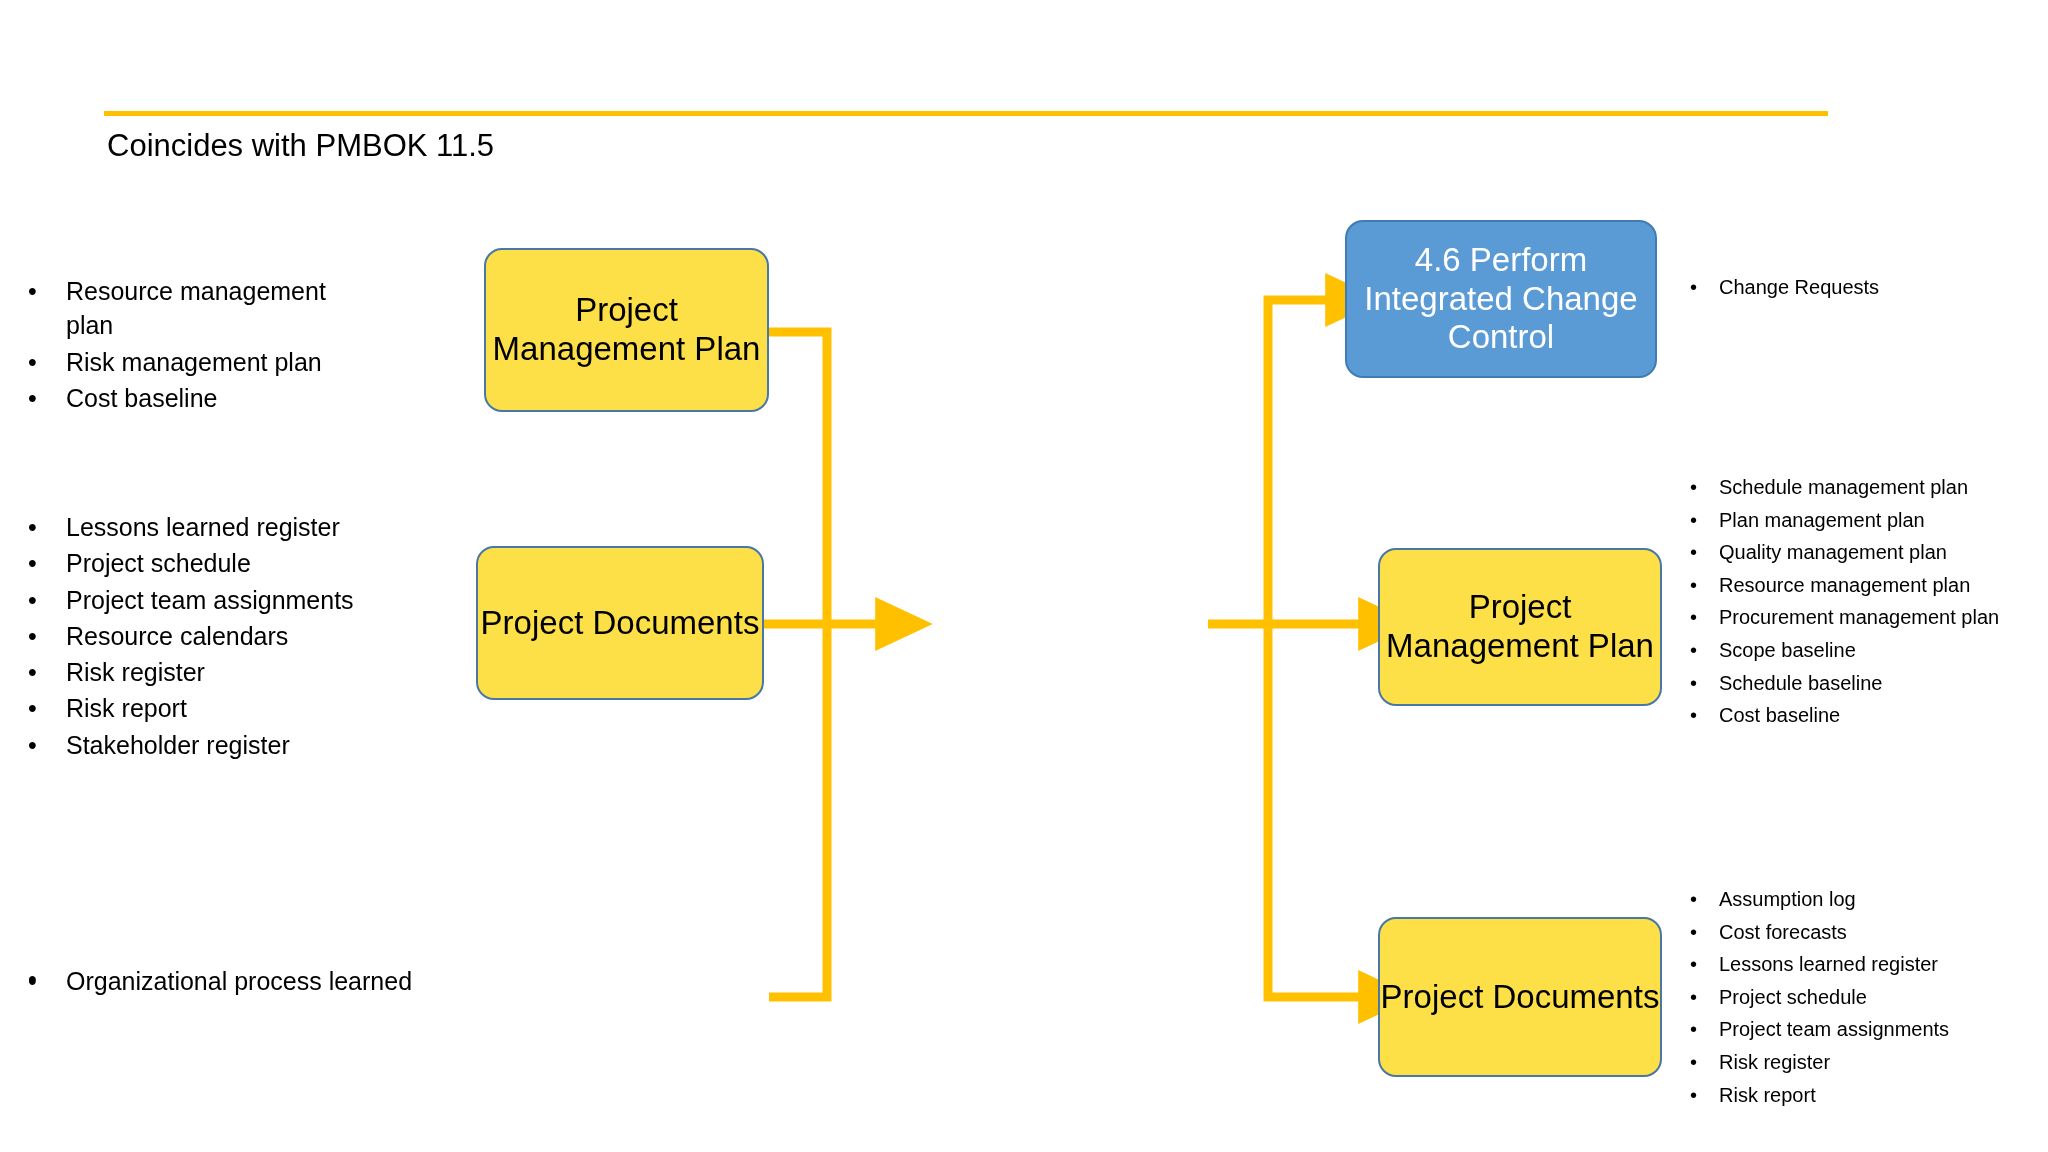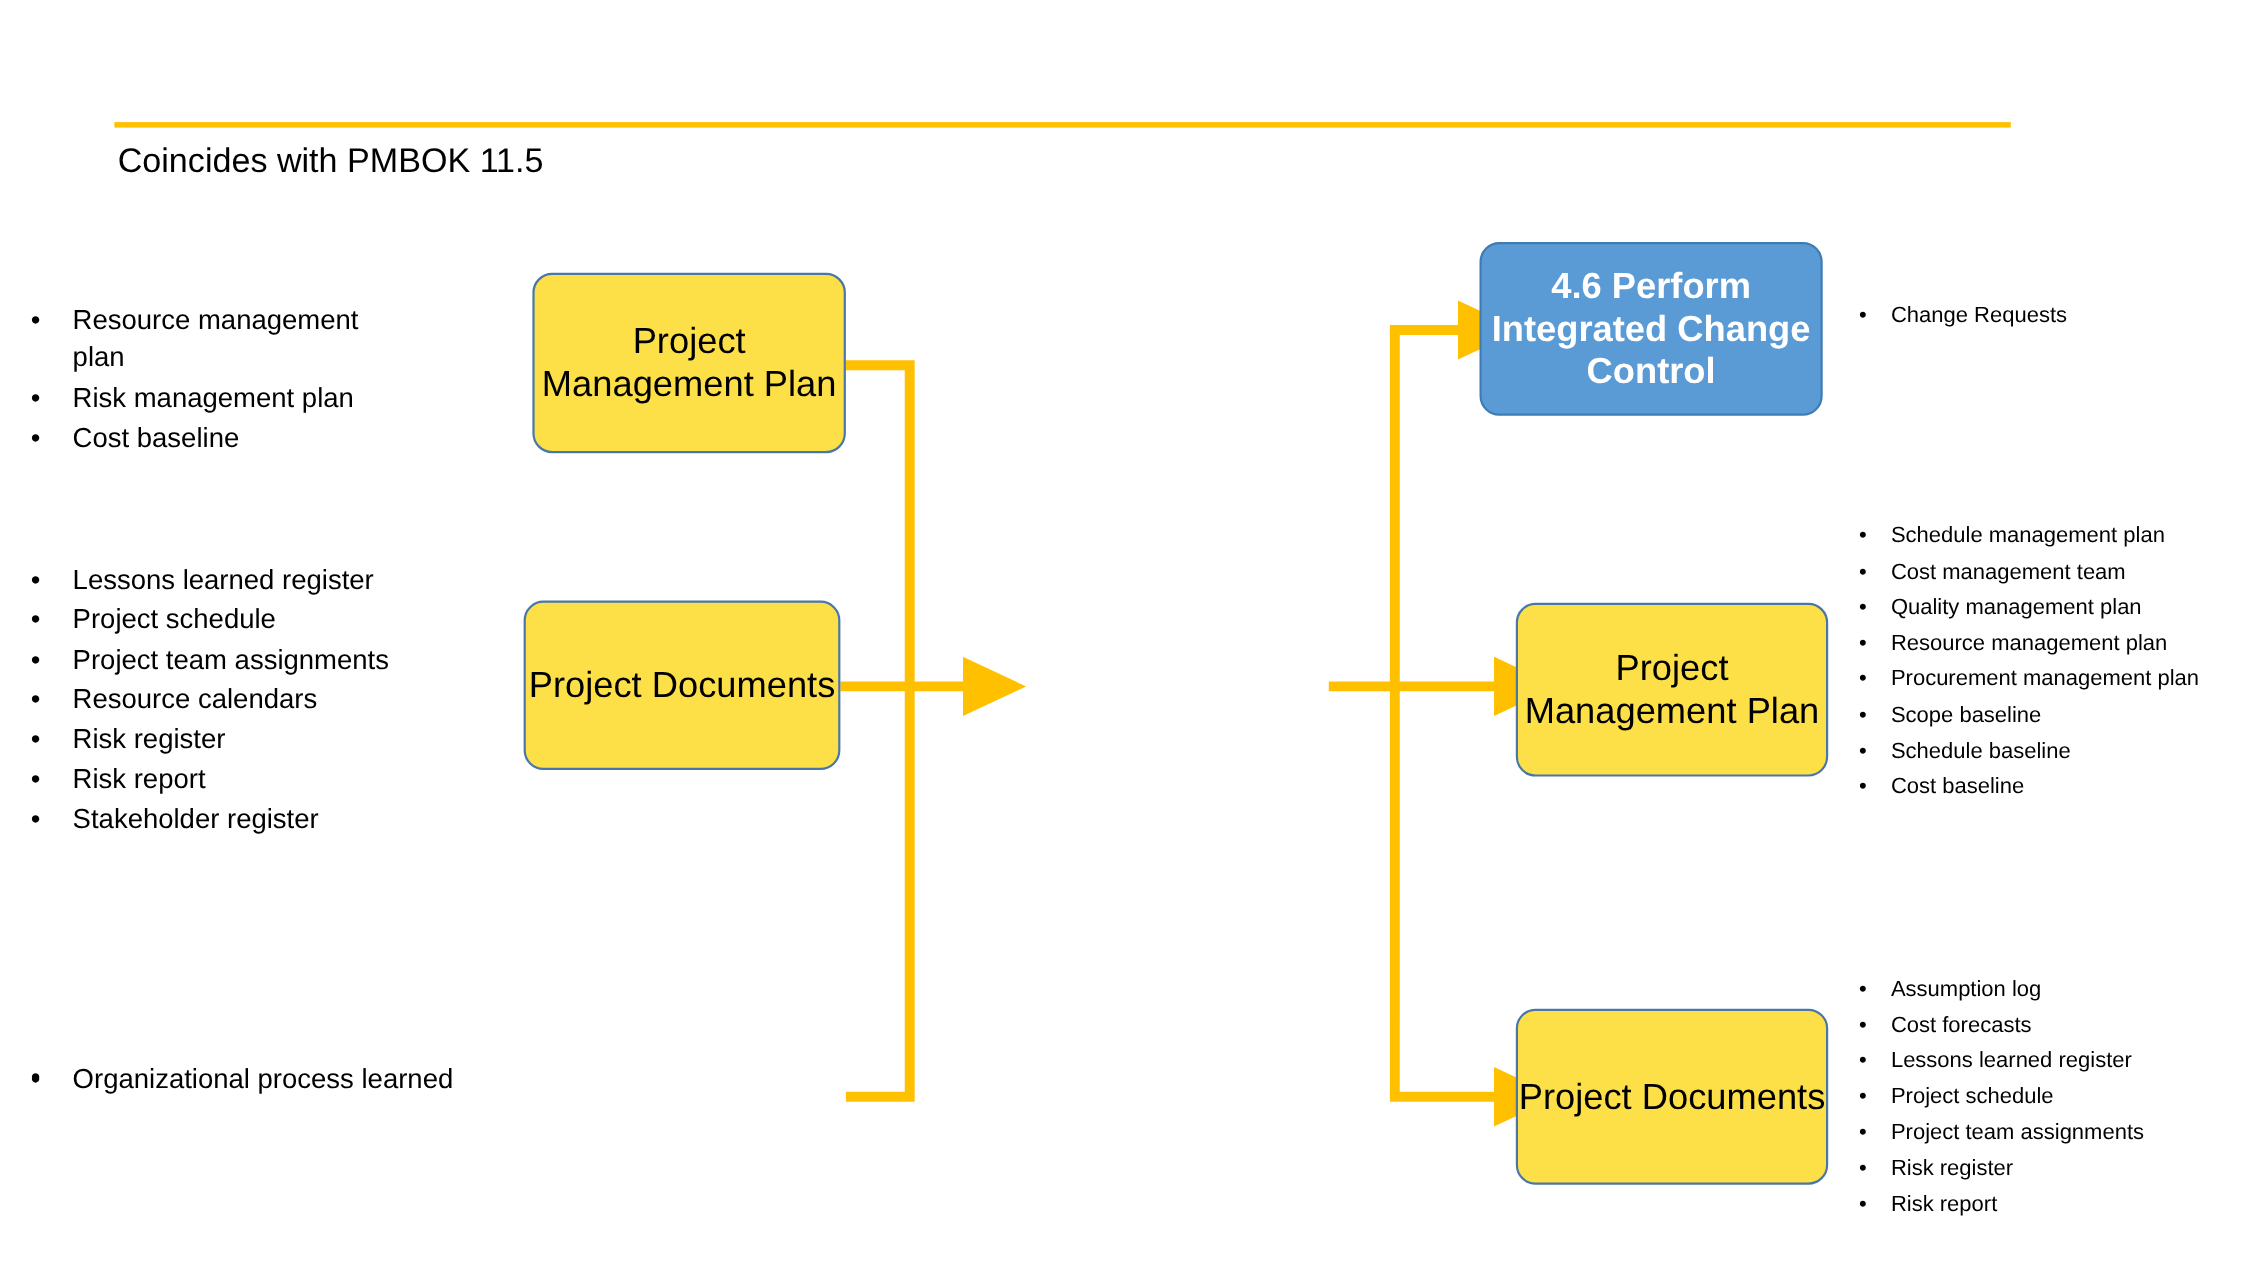--- a/index.html
+++ b/index.html
@@ -115,21 +115,20 @@
     background: #FFFFFF;
     border: 2px solid #4877A8;
     color: #000000;
     font-size: 33px;
   }
   .node.blue {
     background: #5B9BD5;
     border: 2px solid #3F7CB4;
     color: #FFFFFF;
     font-size: 33px;
-    font-weight: bold;
   }
 
   #node-in-pmp   { left: 484px;  top: 248px; width: 285px; height: 164px; }
   #node-in-docs  { left: 476px;  top: 546px; width: 288px; height: 154px; }
   #node-in-eef   { left: 484px;  top: 917px; width: 285px; height: 160px; }
   #node-process  { left: 895px;  top: 548px; width: 313px; height: 152px; }
   #node-out-picc { left: 1345px; top: 220px; width: 312px; height: 158px; }
   #node-out-pmp  { left: 1378px; top: 548px; width: 284px; height: 158px; }
   #node-out-docs { left: 1378px; top: 917px; width: 284px; height: 160px; }
 
@@ -260,21 +259,21 @@
     </li>
   </ul>
 
   <ul class="bullet-list sm" id="out-pmp-list">
     <li>
       <span class="bullet-dot">•</span>
       <span>Schedule management plan</span>
     </li>
     <li>
       <span class="bullet-dot">•</span>
-      <span>Cost management team</span>
+      <span>Plan management plan</span>
     </li>
     <li>
       <span class="bullet-dot">•</span>
       <span>Quality management plan</span>
     </li>
     <li>
       <span class="bullet-dot">•</span>
       <span>Resource management plan</span>
     </li>
     <li>

